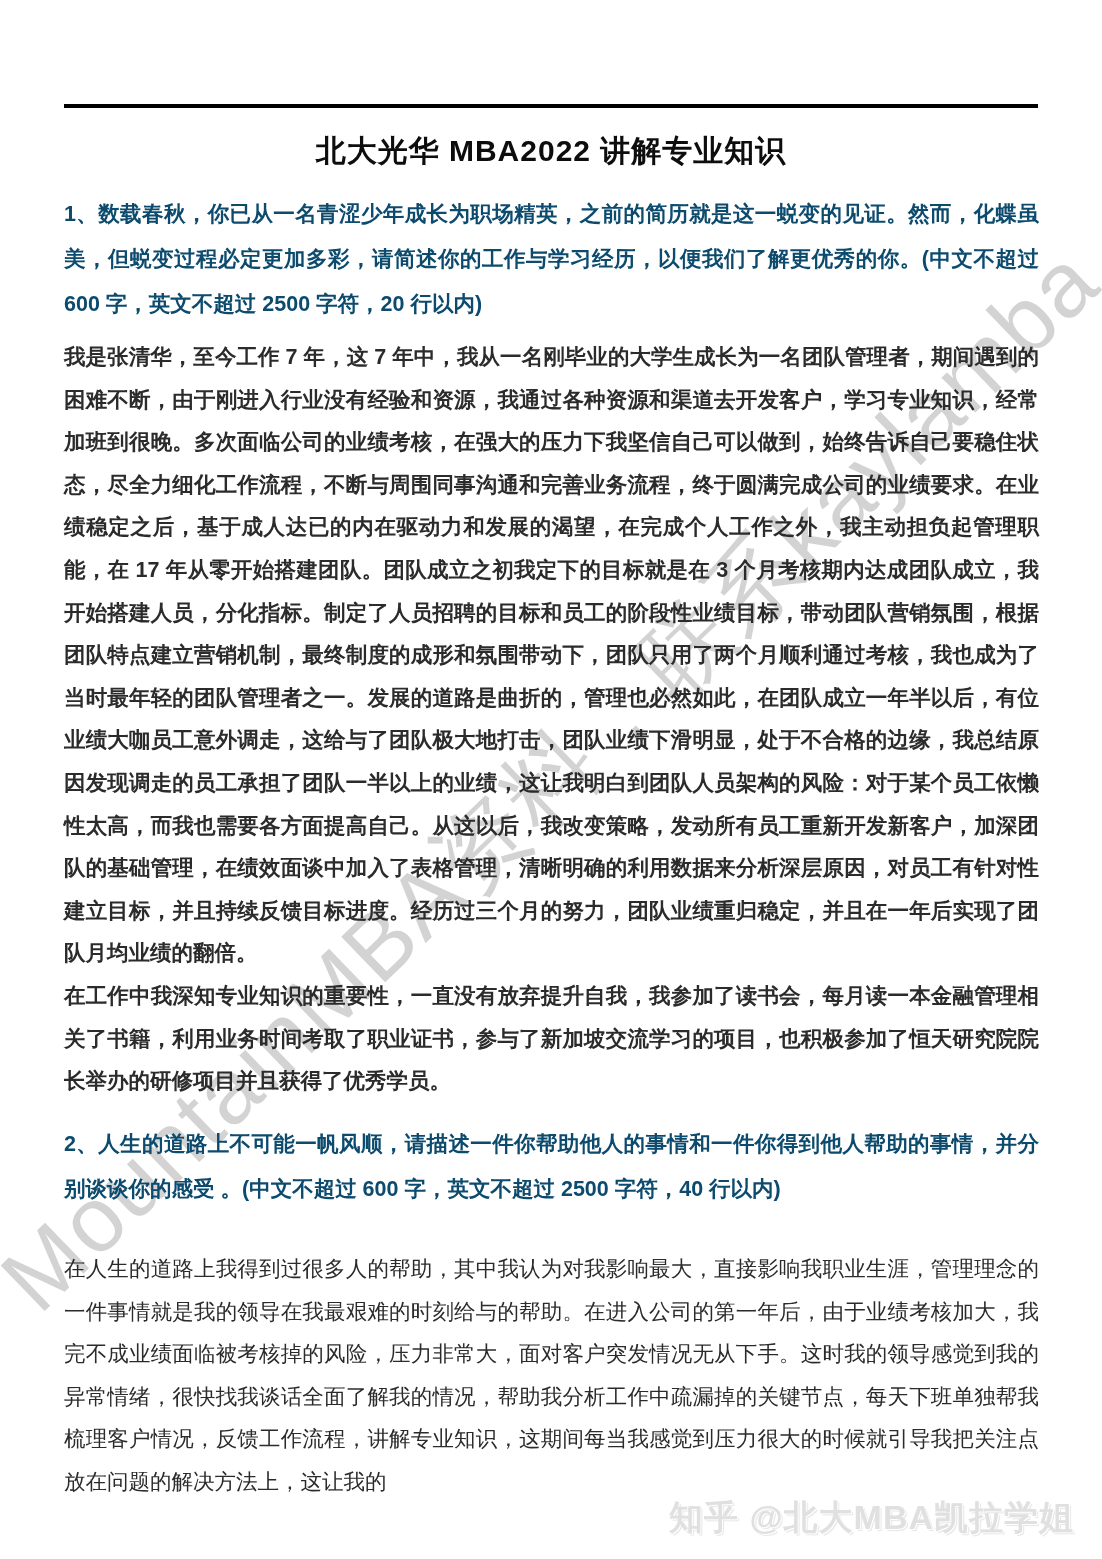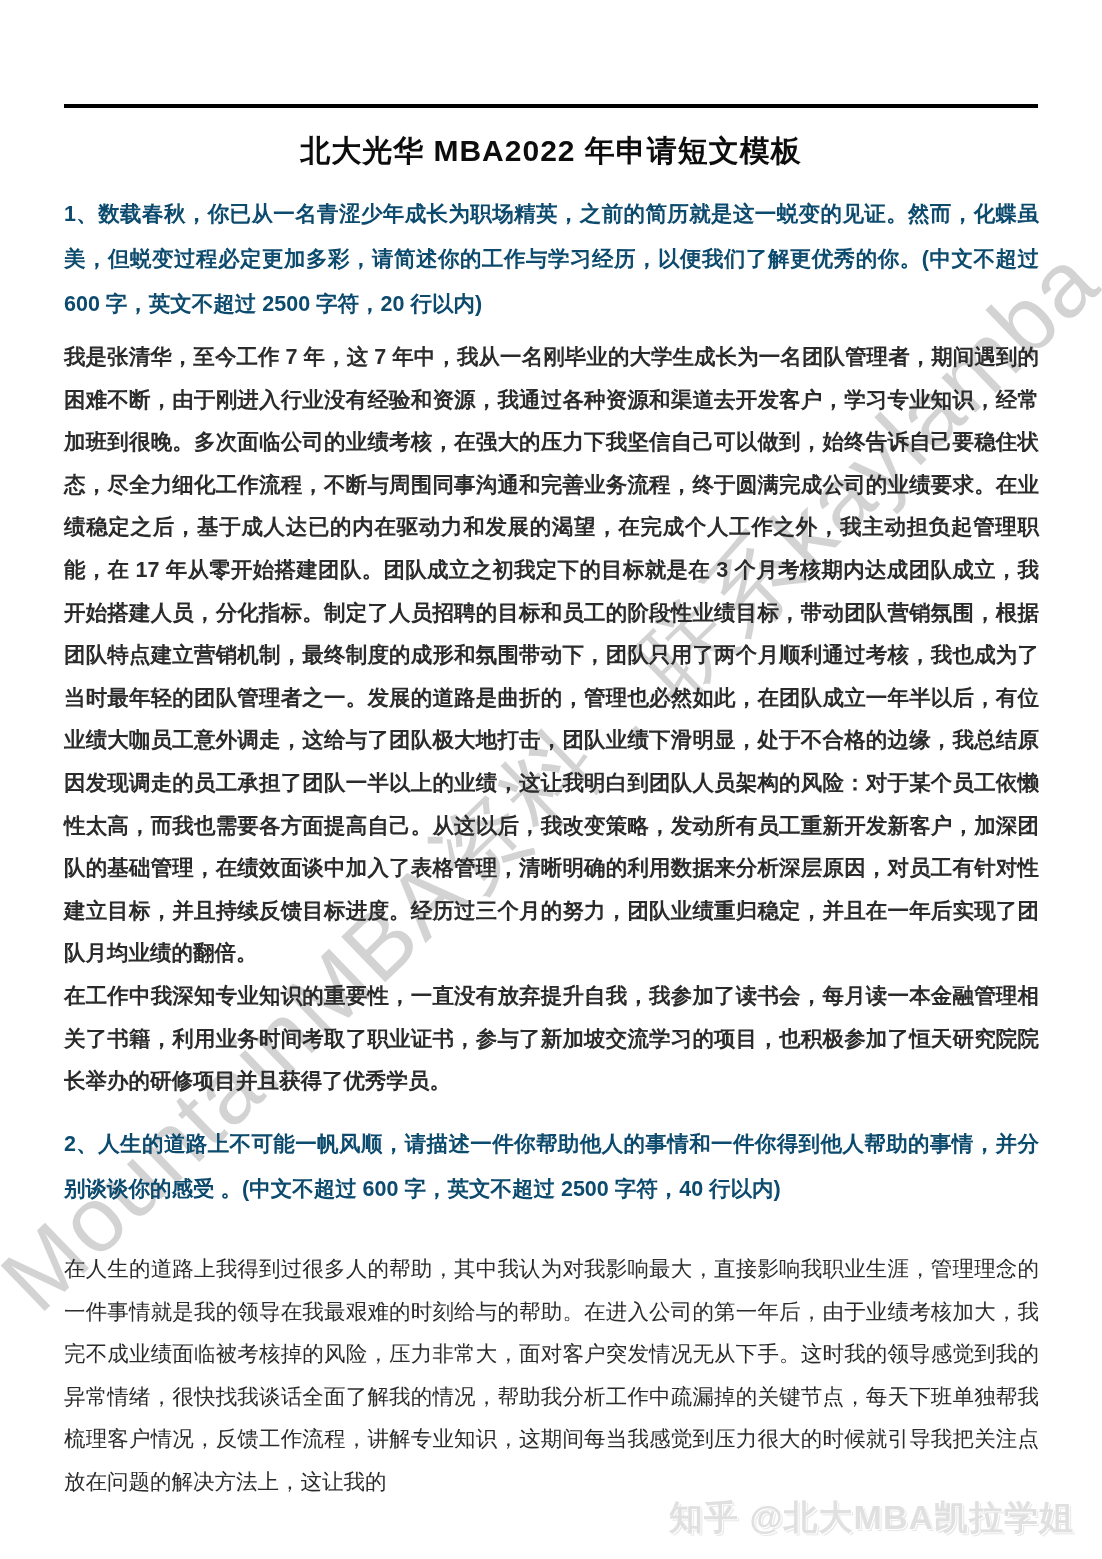--- a/index.html
+++ b/index.html
@@ -51,21 +51,21 @@
 </style>
 </head>
 <body>
 
 <div class="page">
 
   <div class="wm-diagonal">MountainMBA资料，联系kaylamba</div>
 
   <div class="rule"></div>
 
-  <h1 class="title">北大光华 MBA2022 年申请短文模板</h1>
+  <h1 class="title">北大光华 MBA2022 讲解专业知识</h1>
 
   <p class="question q1">1、数载春秋，你已从一名青涩少年成长为职场精英，之前的简历就是这一蜕变的见证。然而，化蝶虽美，但蜕变过程必定更加多彩，请简述你的工作与学习经历，以便我们了解更优秀的你。(中文不超过 600 字，英文不超过 2500 字符，20 行以内)</p>
 
   <div class="essay e1">
     <p>我是张清华，至今工作 7 年，这 7 年中，我从一名刚毕业的大学生成长为一名团队管理者，期间遇到的困难不断，由于刚进入行业没有经验和资源，我通过各种资源和渠道去开发客户，学习专业知识，经常加班到很晚。多次面临公司的业绩考核，在强大的压力下我坚信自己可以做到，始终告诉自己要稳住状态，尽全力细化工作流程，不断与周围同事沟通和完善业务流程，终于圆满完成公司的业绩要求。在业绩稳定之后，基于成人达已的内在驱动力和发展的渴望，在完成个人工作之外，我主动担负起管理职能，在 17 年从零开始搭建团队。团队成立之初我定下的目标就是在 3 个月考核期内达成团队成立，我开始搭建人员，分化指标。制定了人员招聘的目标和员工的阶段性业绩目标，带动团队营销氛围，根据团队特点建立营销机制，最终制度的成形和氛围带动下，团队只用了两个月顺利通过考核，我也成为了当时最年轻的团队管理者之一。发展的道路是曲折的，管理也必然如此，在团队成立一年半以后，有位业绩大咖员工意外调走，这给与了团队极大地打击，团队业绩下滑明显，处于不合格的边缘，我总结原因发现调走的员工承担了团队一半以上的业绩，这让我明白到团队人员架构的风险：对于某个员工依懒性太高，而我也需要各方面提高自己。从这以后，我改变策略，发动所有员工重新开发新客户，加深团队的基础管理，在绩效面谈中加入了表格管理，清晰明确的利用数据来分析深层原因，对员工有针对性建立目标，并且持续反馈目标进度。经历过三个月的努力，团队业绩重归稳定，并且在一年后实现了团队月均业绩的翻倍。</p>
     <p>在工作中我深知专业知识的重要性，一直没有放弃提升自我，我参加了读书会，每月读一本金融管理相关了书籍，利用业务时间考取了职业证书，参与了新加坡交流学习的项目，也积极参加了恒天研究院院长举办的研修项目并且获得了优秀学员。</p>
   </div>
 
   <p class="question q2">2、人生的道路上不可能一帆风顺，请描述一件你帮助他人的事情和一件你得到他人帮助的事情，并分别谈谈你的感受 。(中文不超过 600 字，英文不超过 2500 字符，40 行以内)</p>
 

